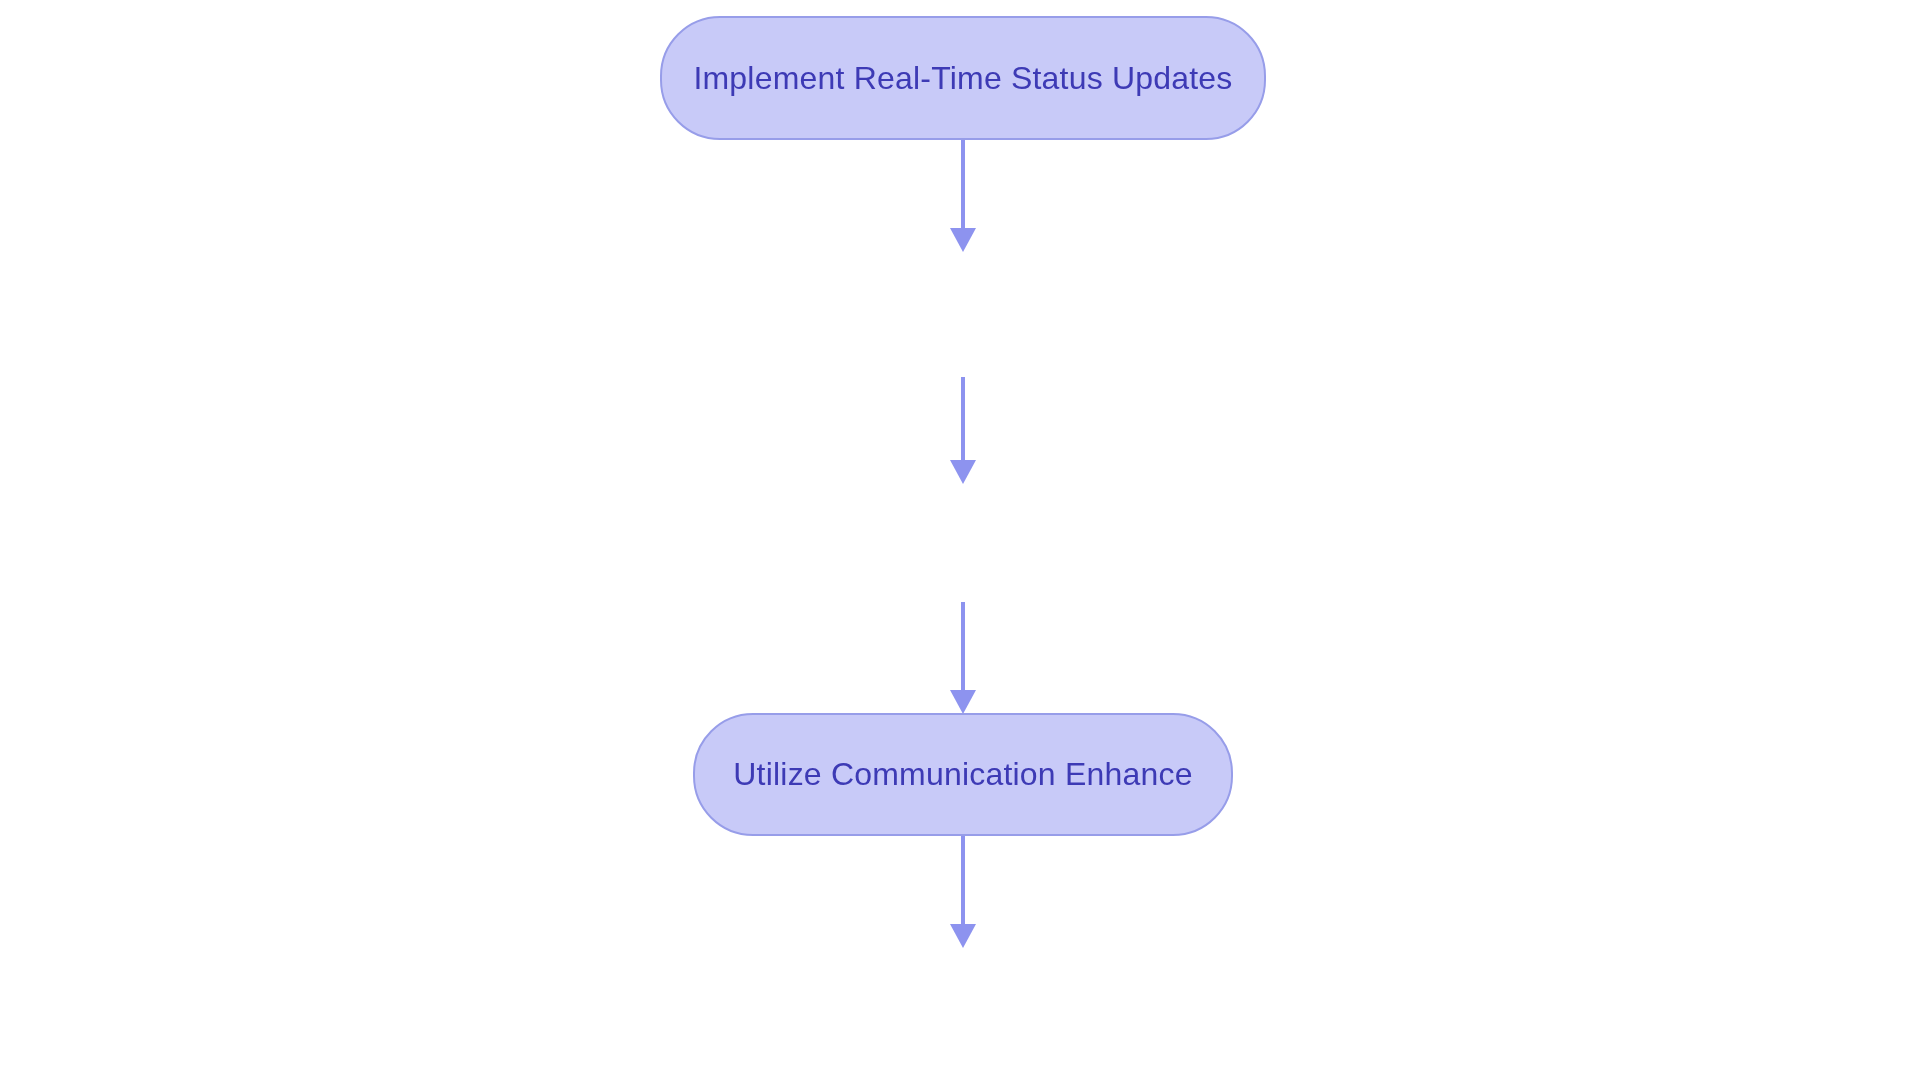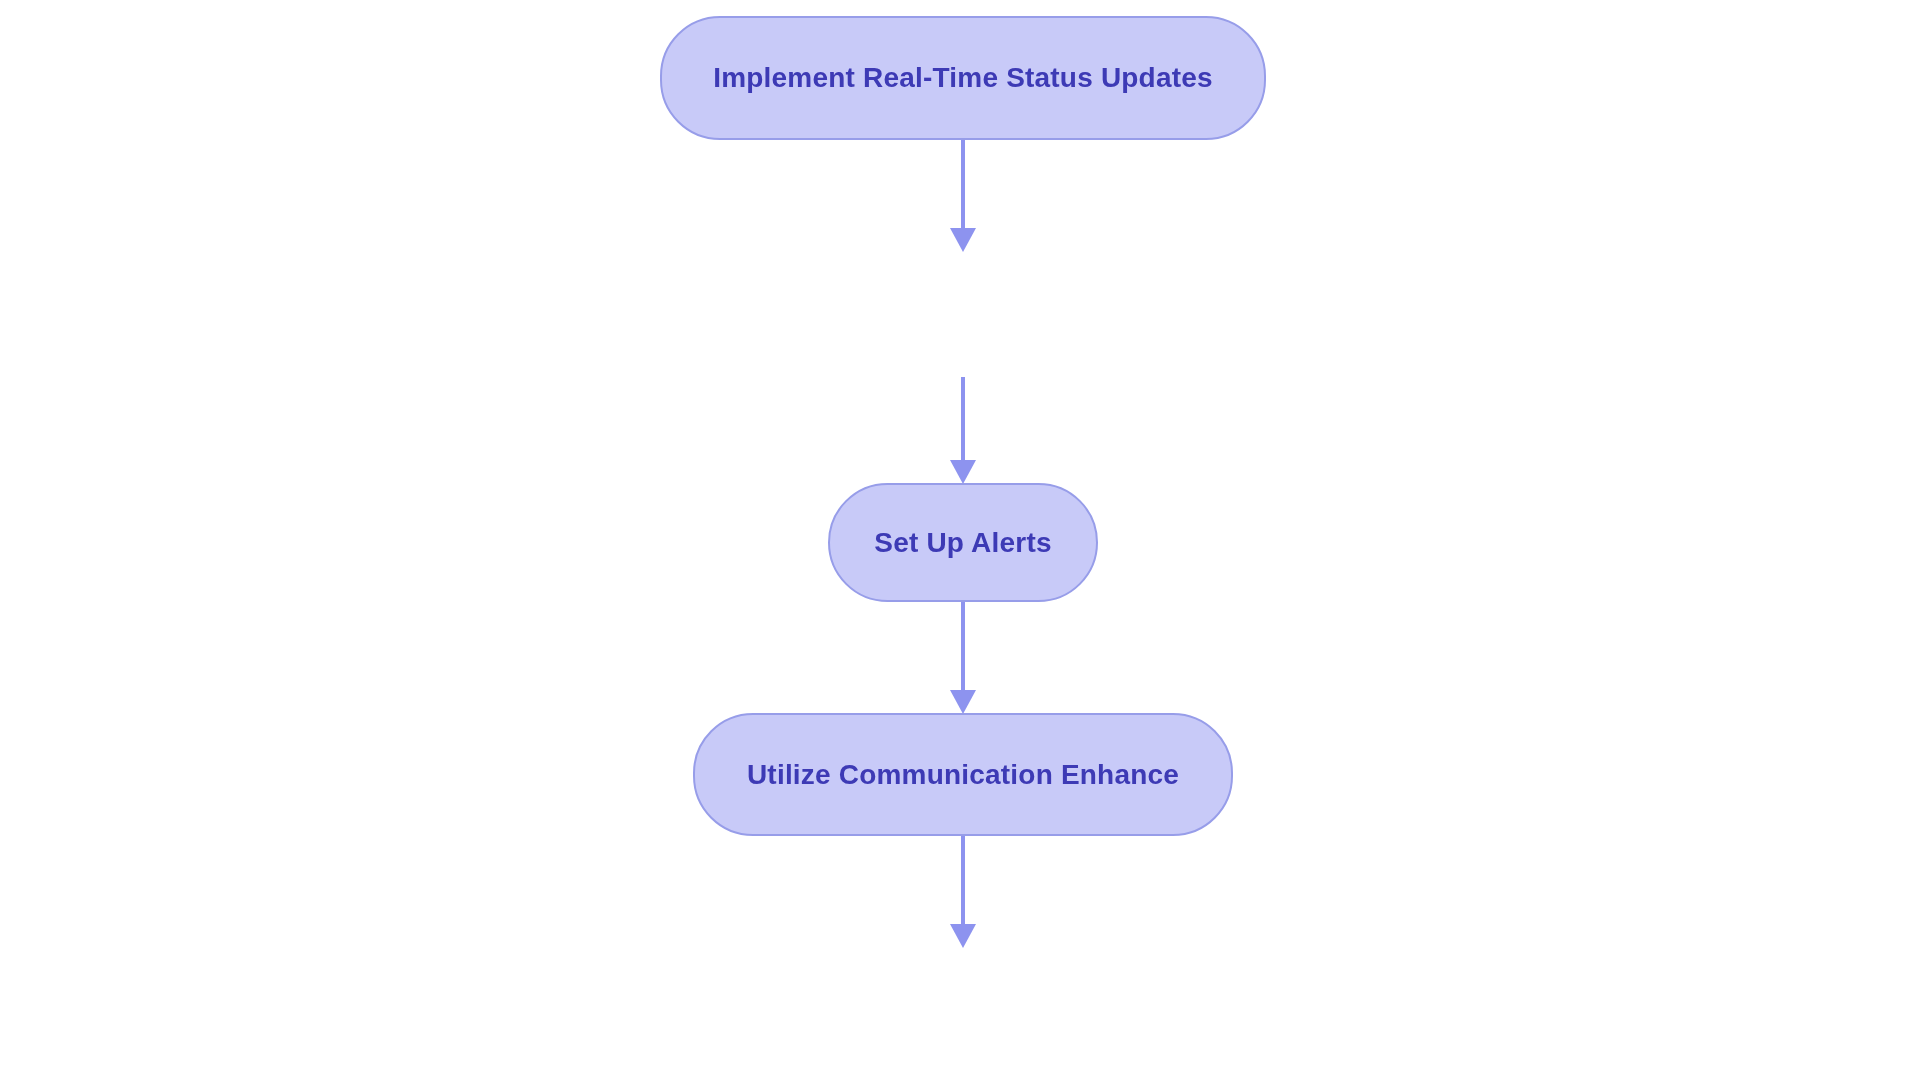--- a/index.html
+++ b/index.html
@@ -25,22 +25,22 @@
     transform: translateX(-50%);
     background: var(--node-fill);
     border: 2px solid var(--node-border);
     border-radius: 60px;
     display: flex;
     align-items: center;
     justify-content: center;
   }
   .node-label {
     color: var(--node-text);
-    font-size: 28px;
-    font-weight: 700;
+    font-size: 32px;
+    font-weight: 400;
     letter-spacing: 0.2px;
     white-space: nowrap;
     text-align: center;
   }
   .n1 { top: 16px;  width: 606px; height: 124px; }
   .n2 { top: 251px; width: 490px; height: 126px; }
   .n3 { top: 483px; width: 270px; height: 119px; }
   .n4 { top: 713px; width: 540px; height: 123px; }
   .n5 { top: 947px; width: 450px; height: 122px; }
   .arrow {
@@ -83,23 +83,20 @@
     <span class="arrow-line"></span>
     <span class="arrow-head"></span>
   </div>
 
 
   <div class="arrow a2">
     <span class="arrow-line"></span>
     <span class="arrow-head"></span>
   </div>
 
-  <div class="node n3">
-    <span class="node-label">Set Up Alerts</span>
-  </div>
 
   <div class="arrow a3">
     <span class="arrow-line"></span>
     <span class="arrow-head"></span>
   </div>
 
   <div class="node n4">
     <span class="node-label">Utilize Communication Enhance</span>
   </div>
 

